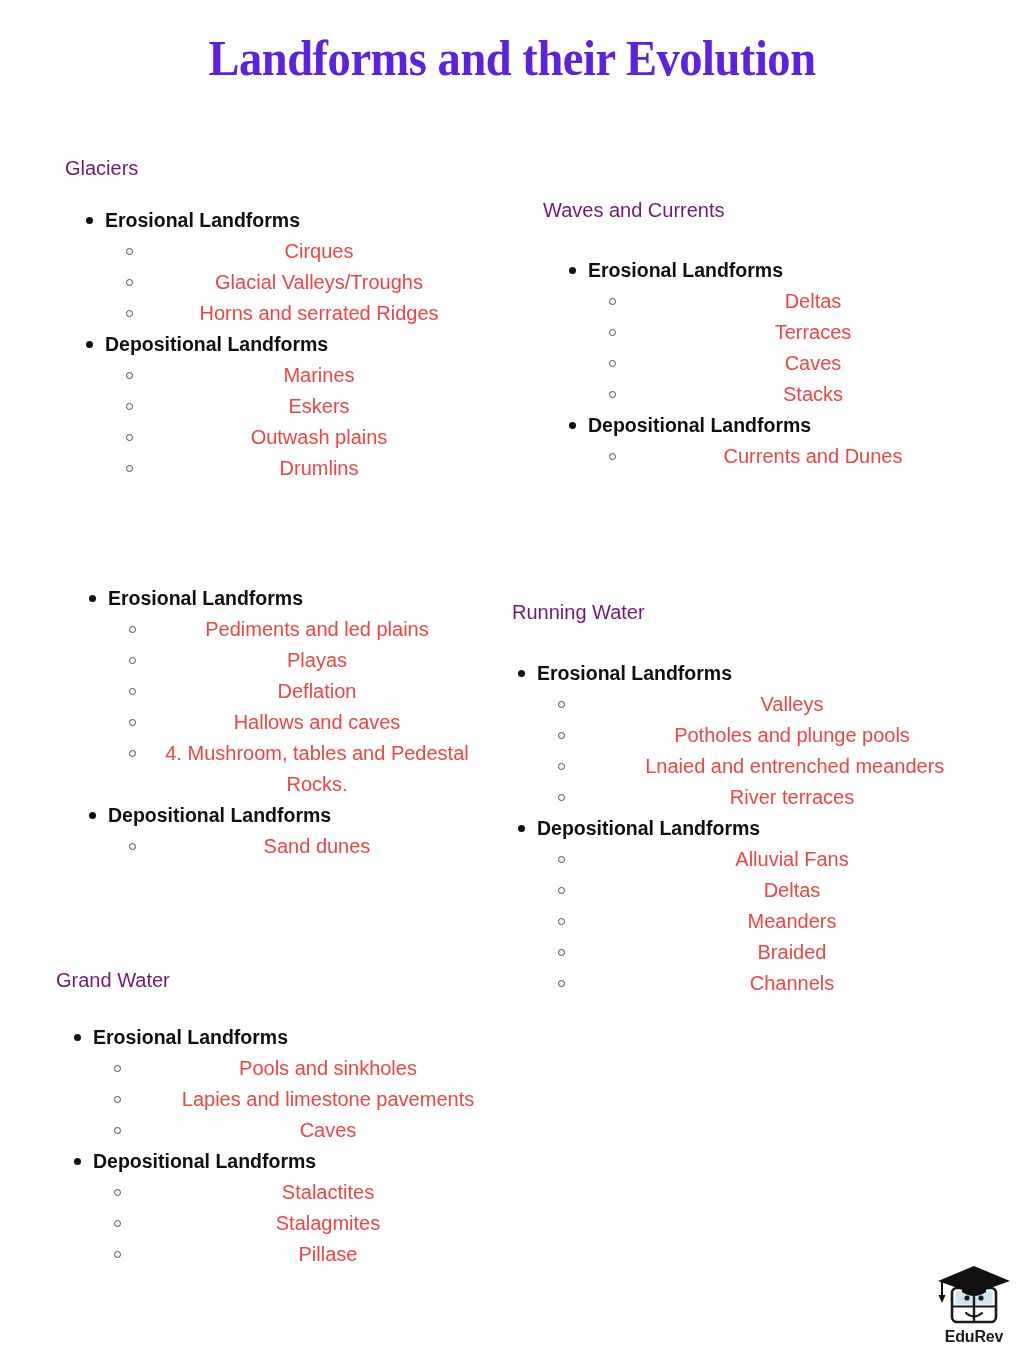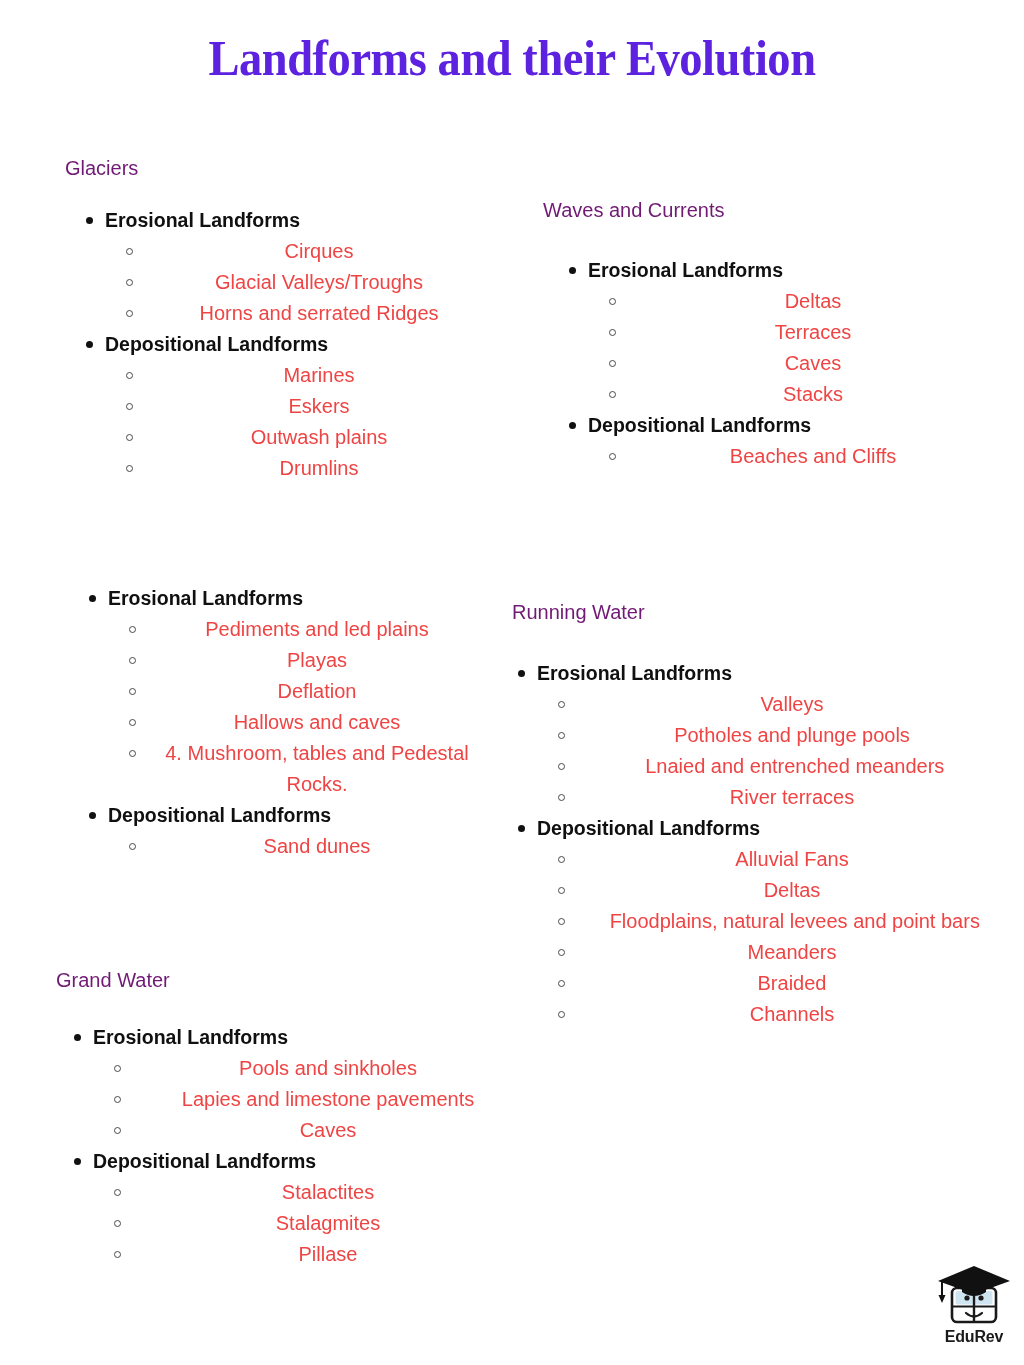--- a/index.html
+++ b/index.html
@@ -230,21 +230,21 @@
               <span class="itm-text">Stacks</span>
             </li>
         </ul>
       </li>
       <li class="grp">
         <span class="bullet-disc"></span>
         <span class="grp-label">Depositional Landforms</span>
         <ul class="lvl2">
           <li class="itm">
               <span class="bullet-circle"></span>
-              <span class="itm-text">Beaches and Cliffs</span>
+              <span class="itm-text">Currents and Dunes</span>
             </li>
         </ul>
       </li>
     </ul>
   </div>
 
   <div class="section" id="sec-wind">
     <ul class="lvl1">
       <li class="grp">
         <span class="bullet-disc"></span>
@@ -314,24 +314,20 @@
         <span class="bullet-disc"></span>
         <span class="grp-label">Depositional Landforms</span>
         <ul class="lvl2">
           <li class="itm">
               <span class="bullet-circle"></span>
               <span class="itm-text">Alluvial Fans</span>
             </li>
           <li class="itm">
               <span class="bullet-circle"></span>
               <span class="itm-text">Deltas</span>
-            </li>
-          <li class="itm">
-              <span class="bullet-circle"></span>
-              <span class="itm-text"> Floodplains, natural levees and point bars</span>
             </li>
           <li class="itm">
               <span class="bullet-circle"></span>
               <span class="itm-text">Meanders</span>
             </li>
           <li class="itm">
               <span class="bullet-circle"></span>
               <span class="itm-text">Braided</span>
             </li>
           <li class="itm">

